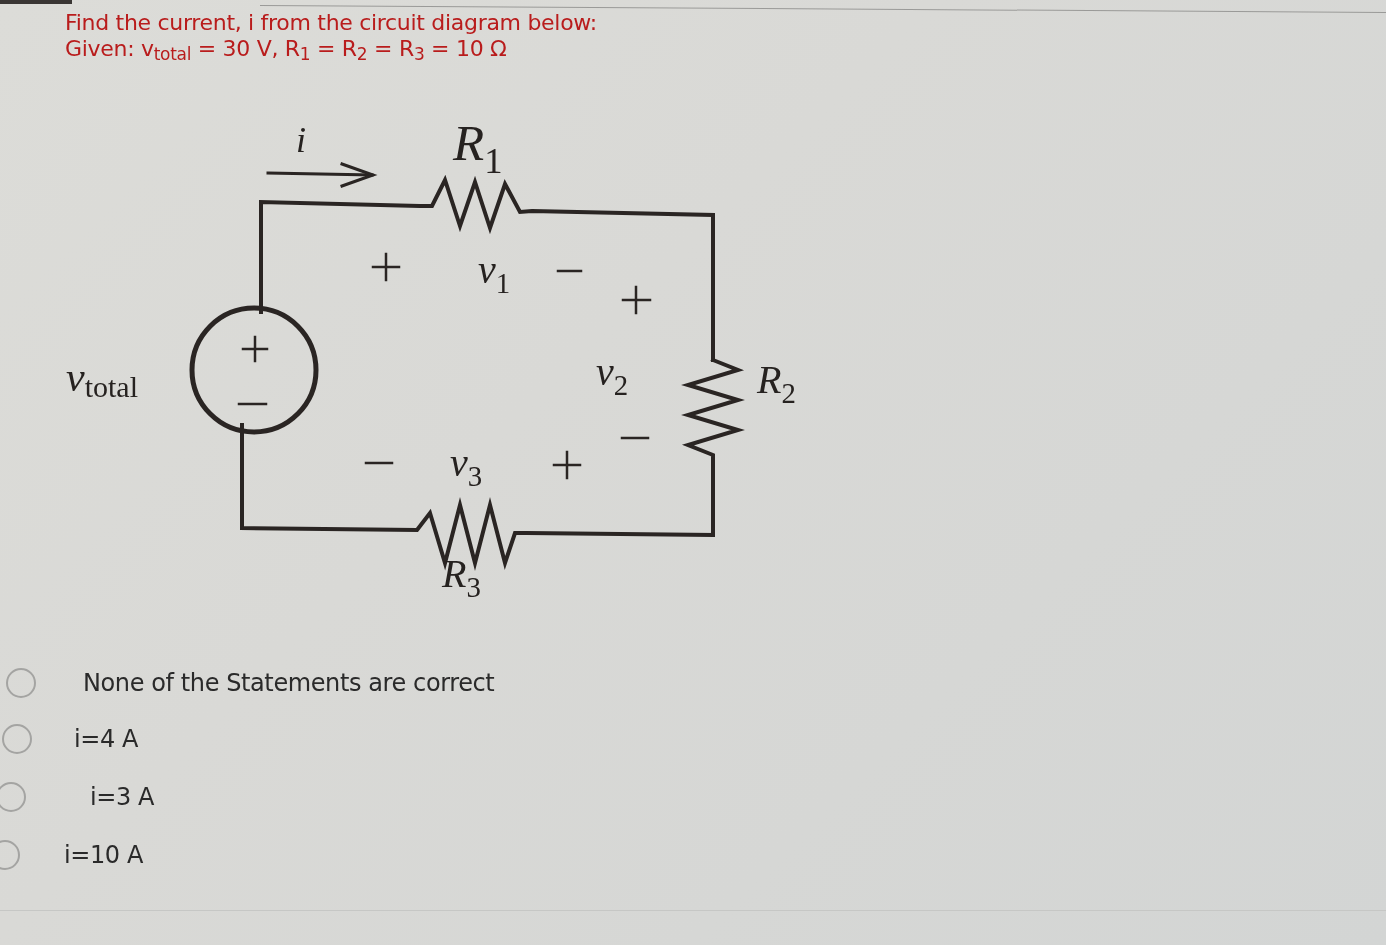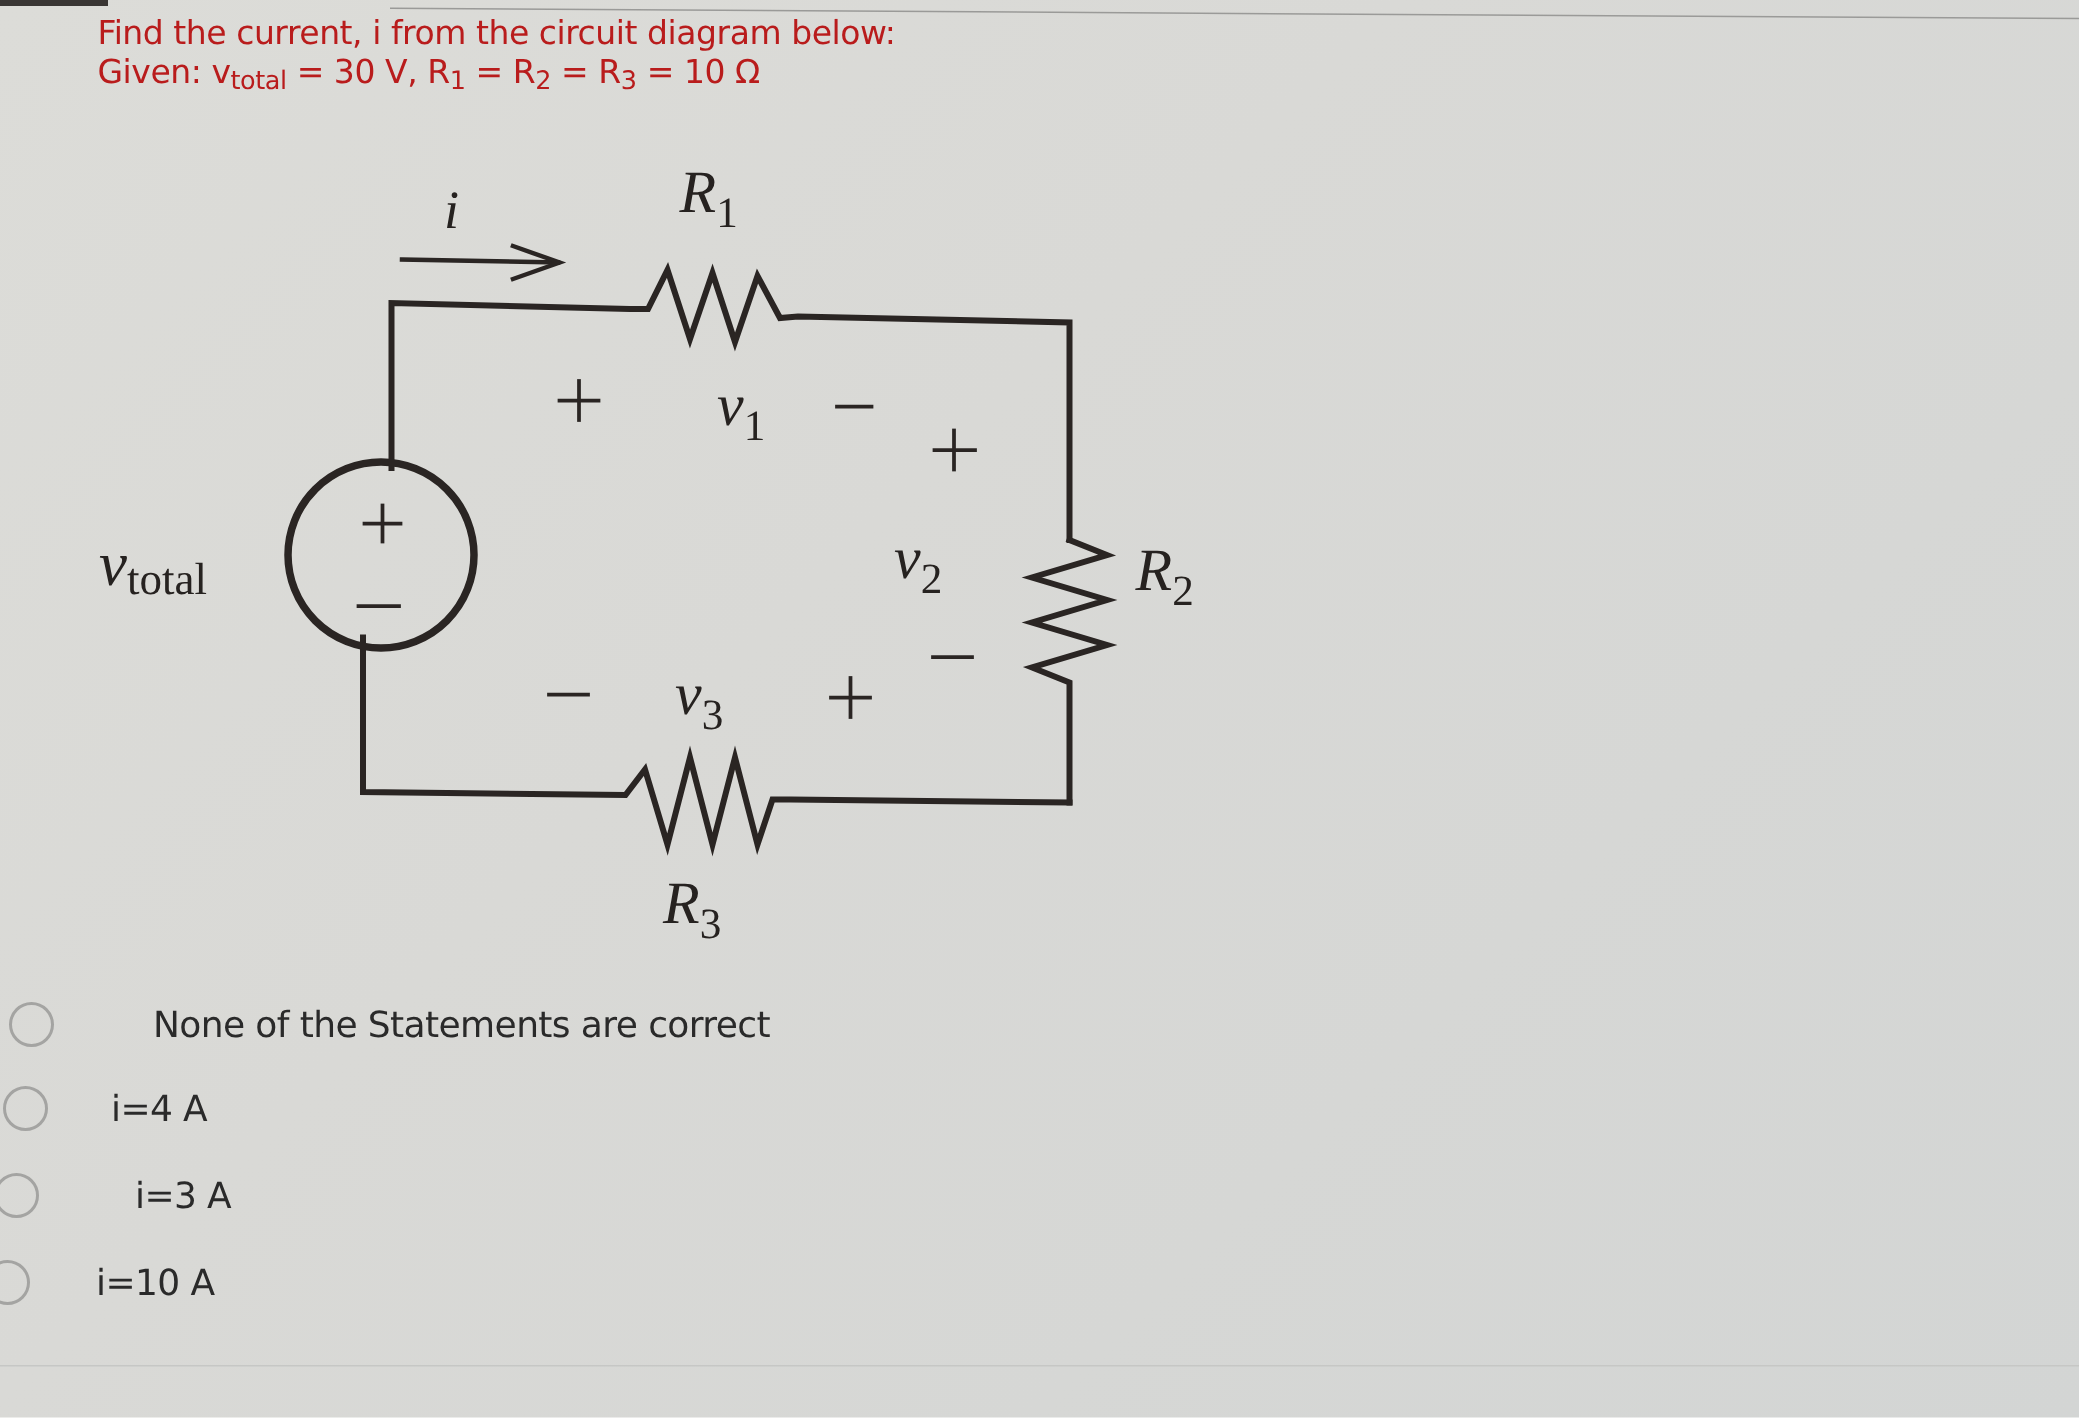--- a/index.html
+++ b/index.html
@@ -146,39 +146,39 @@
       <g stroke-width="2.5">
         <line x1="366" y1="463" x2="392" y2="463"></line>
         <line x1="554" y1="465" x2="580" y2="465"></line>
         <line x1="567" y1="452" x2="567" y2="478"></line>
       </g>
     </g>
   </svg>
 
   <div class="lbl it" style="left:296px;top:122px;font-size:36px;">i</div>
 
-  <div class="lbl it" style="left:453px;top:108px;font-size:40px;"><span>R</span><sub>1</sub></div>
+  <div class="lbl it" style="left:453px;top:118px;font-size:51px;"><span>R</span><sub>1</sub></div>
 
   <div class="lbl it" style="left:454px;top:250px;font-size:40px;margin-left:24px;"><span>v</span><sub>1</sub></div>
 
   <div class="lbl it" style="left:596px;top:352px;font-size:40px;"><span>v</span><sub>2</sub></div>
 
   <div class="lbl it" style="left:757px;top:360px;font-size:40px;"><span>R</span><sub>2</sub></div>
 
   <div class="lbl it" style="left:450px;top:443px;font-size:40px;"><span>v</span><sub>3</sub></div>
 
-  <div class="lbl it" style="left:442px;top:582px;font-size:40px;"><span>R</span><sub>3</sub></div>
+  <div class="lbl it" style="left:442px;top:554px;font-size:40px;"><span>R</span><sub>3</sub></div>
 
   <div class="lbl it" style="left:66px;top:356px;font-size:42px;"><span>v</span><sub style="font-size:30px;vertical-align:-6px;">total</sub></div>
 </div>
 
 <div class="options">
   <label class="option" style="left:6px;top:8px;">
     <span class="radio"></span>
-    <span class="opt-label" style="margin-left:66px;">None of the Statements are correct</span>
+    <span class="opt-label" style="margin-left:47px;">None of the Statements are correct</span>
   </label>
   <label class="option" style="left:2px;top:64px;">
     <span class="radio"></span>
     <span class="opt-label" style="margin-left:42px;">i=4 A</span>
   </label>
   <label class="option" style="left:-4px;top:122px;">
     <span class="radio"></span>
     <span class="opt-label" style="margin-left:64px;">i=3 A</span>
   </label>
   <label class="option" style="left:-10px;top:180px;">

